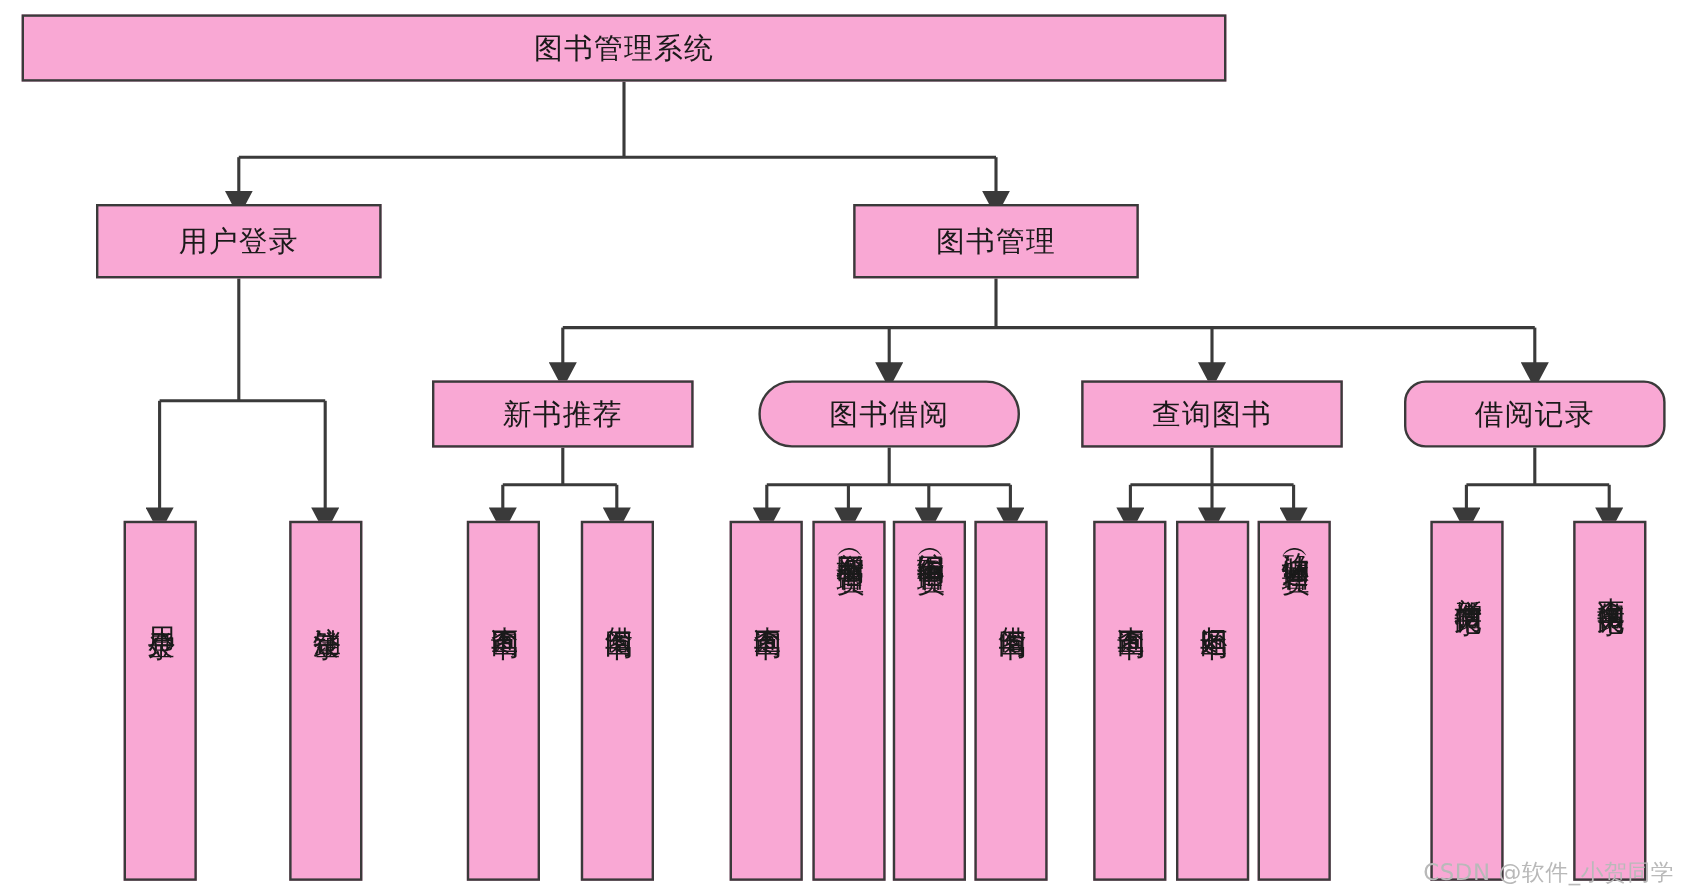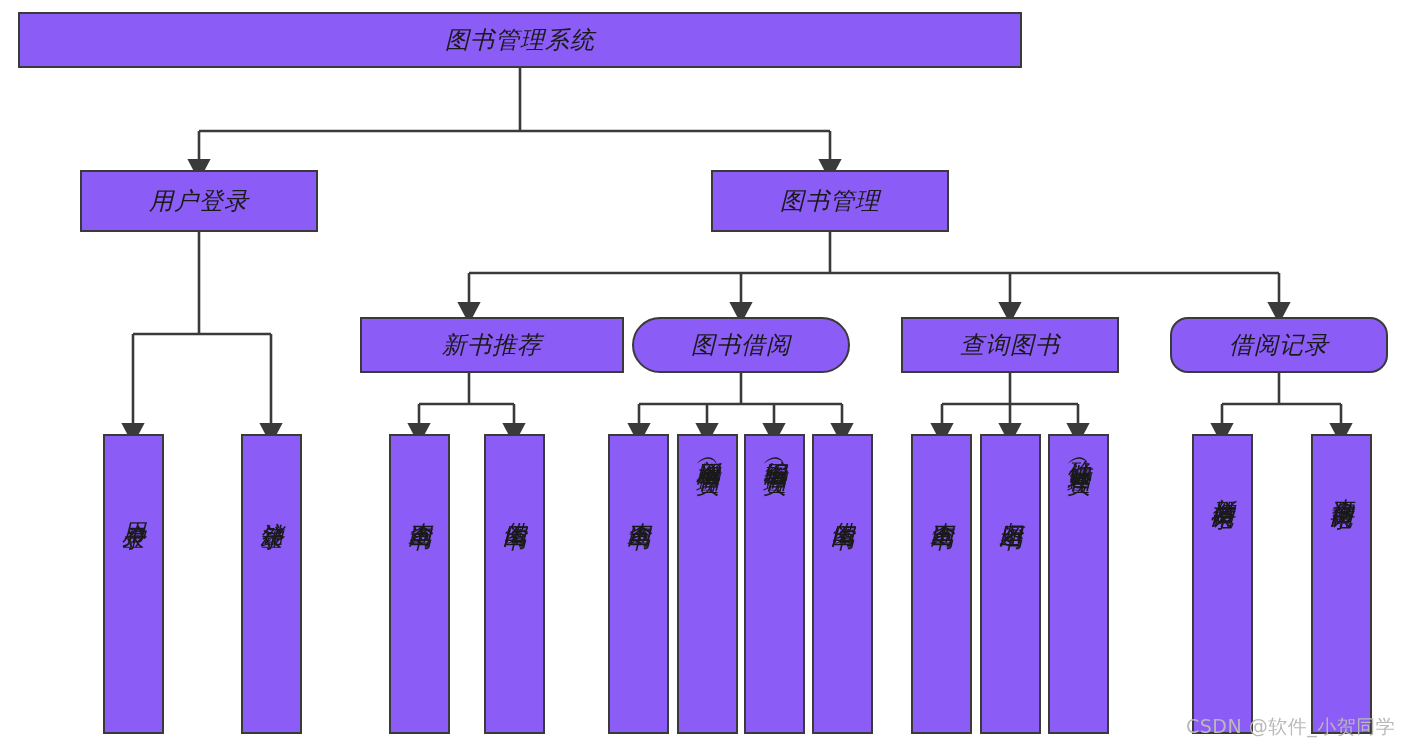--- a/index.html
+++ b/index.html
@@ -22,26 +22,25 @@
     left: 0;
     top: 0;
     width: 1405px;
     height: 747px;
     pointer-events: none;
   }
   .node {
     position: absolute;
     box-sizing: border-box;
     border: 2.5px solid #3a3a3a;
-    background: #8b5cf6;
+    background: #f9a8d4;
     display: flex;
     align-items: center;
     justify-content: center;
     color: #1a1a1a;
-    font-style: italic;
   }
   .node.h {
     font-size: 24px;
     letter-spacing: 1px;
     line-height: 1;
   }
   .node.h .lbl {
     white-space: nowrap;
   }
   .node.v {
@@ -132,21 +131,21 @@
     <span class="lbl">图书管理系统</span>
   </div>
 
   <div class="node h" style="left:80px; top:170px; width:238px; height:62px;">
     <span class="lbl">用户登录</span>
   </div>
   <div class="node h" style="left:711px; top:170px; width:238px; height:62px;text-align:right;">
     <span class="lbl">图书管理</span>
   </div>
 
-  <div class="node h" style="left:360px; top:317px; width:264px; height:56px;">
+  <div class="node h" style="left:360px; top:317px; width:218px; height:56px;">
     <span class="lbl">新书推荐</span>
   </div>
   <div class="node h" style="left:632px; top:317px; width:218px; height:56px;border-radius:28px;">
     <span class="lbl">图书借阅</span>
   </div>
   <div class="node h" style="left:901px; top:317px; width:218px; height:56px;">
     <span class="lbl">查询图书</span>
   </div>
   <div class="node h" style="left:1170px; top:317px; width:218px; height:56px;border-radius:18px;">
     <span class="lbl">借阅记录</span>

